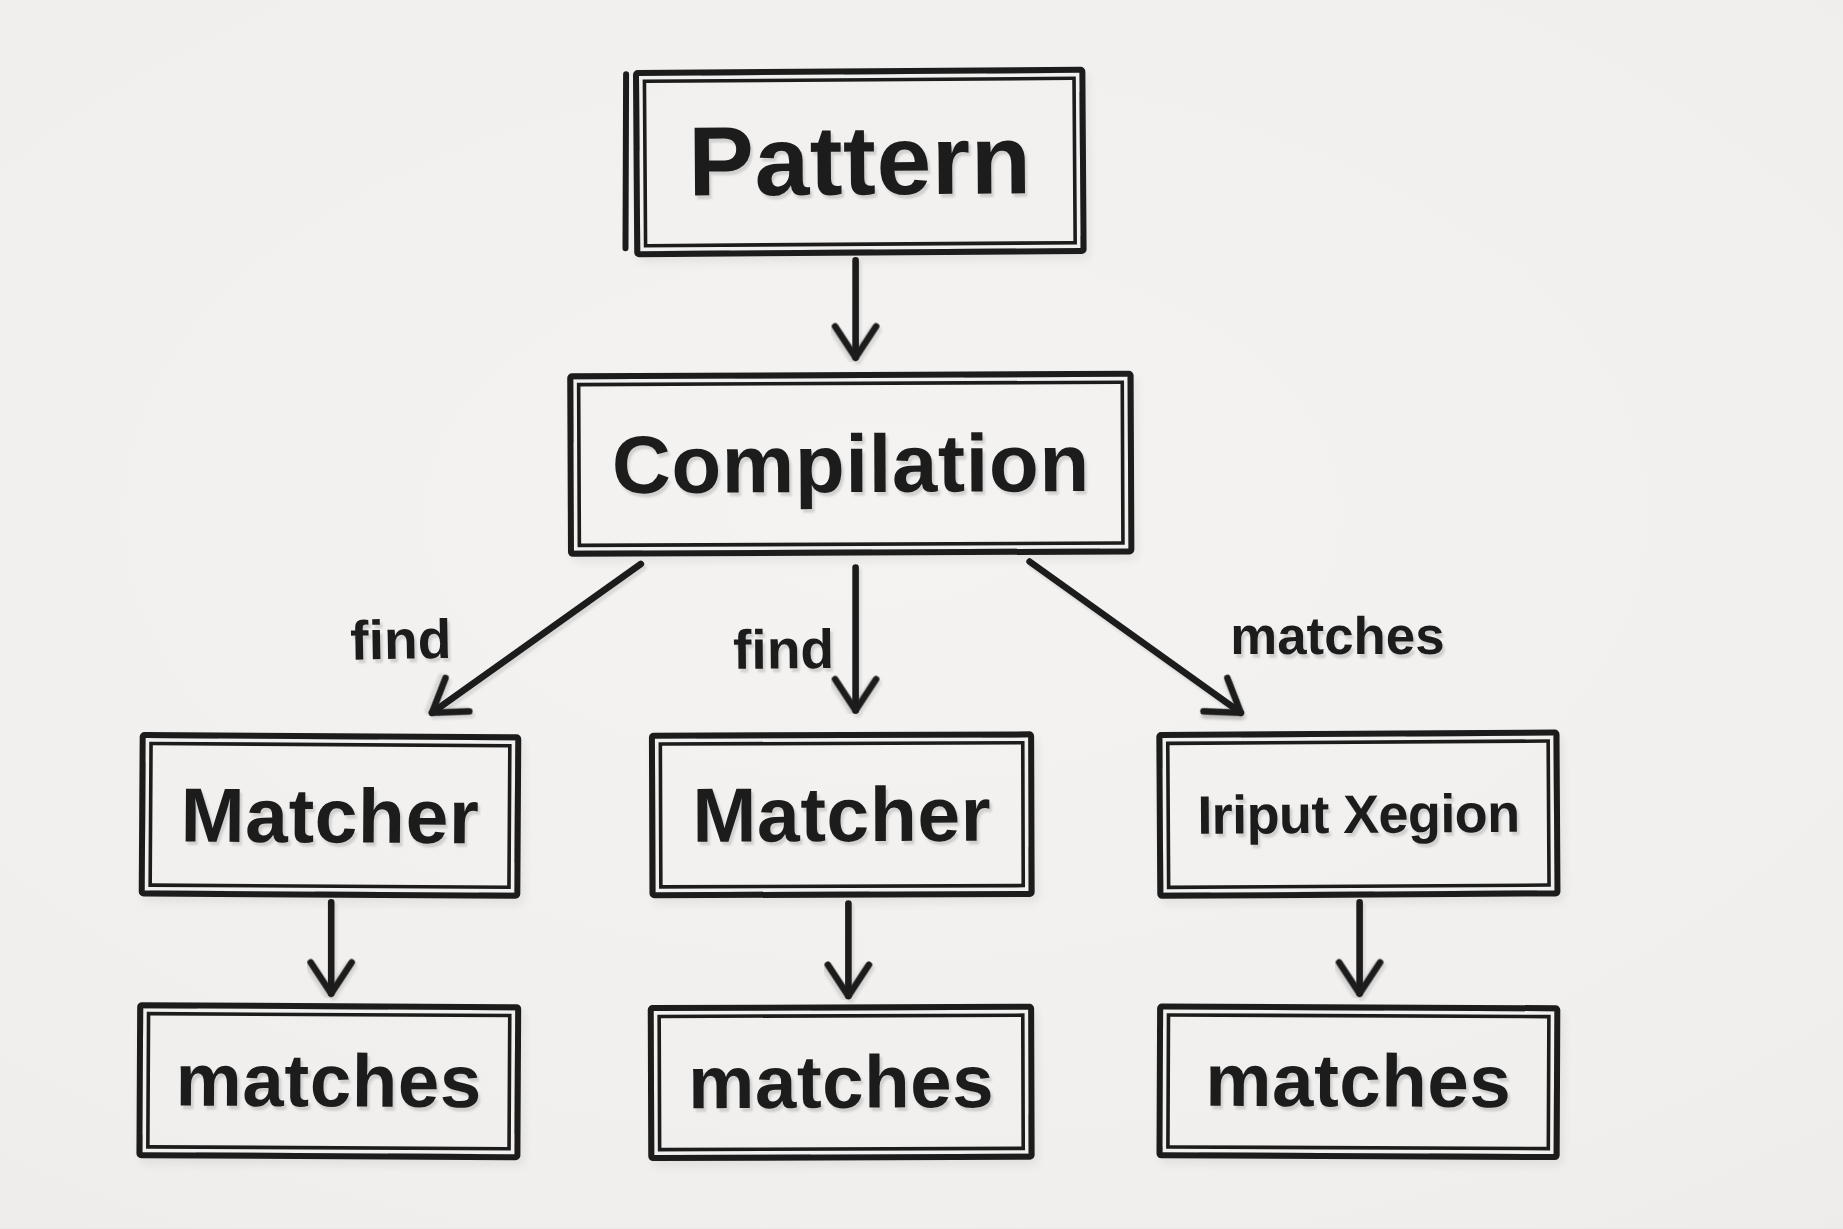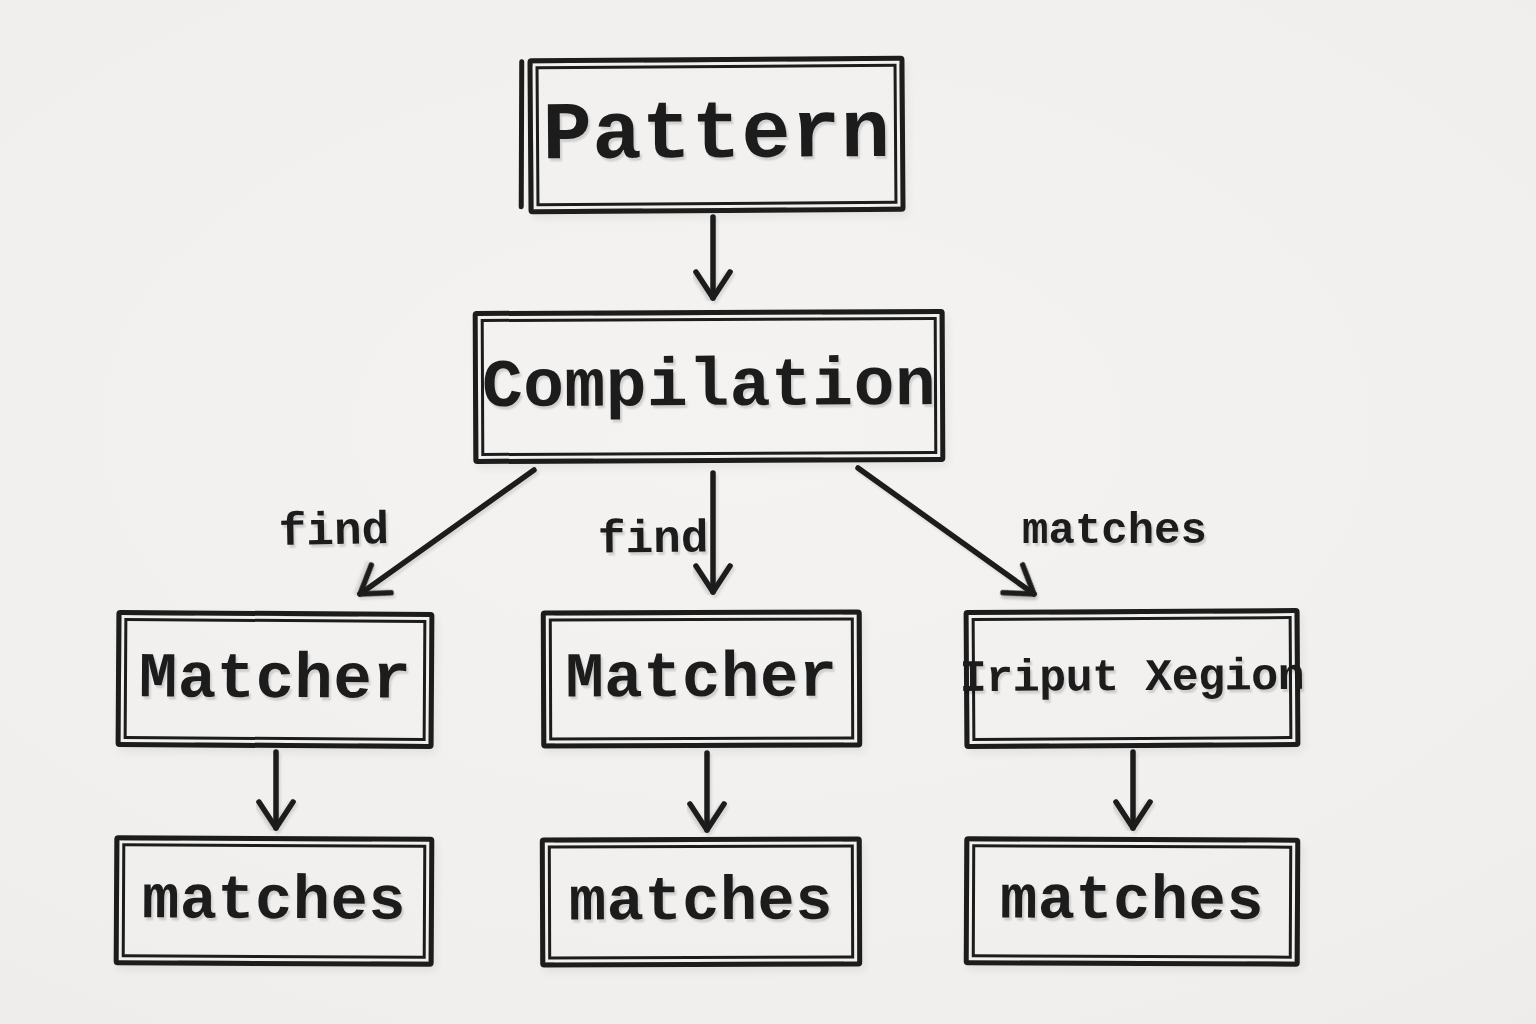--- a/index.html
+++ b/index.html
@@ -4,21 +4,21 @@
 <title>Pattern Matching Flowchart</title>
 <style>
   html, body { margin: 0; padding: 0; background: #e4e3e1; }
 
   .canvas {
     position: relative;
     width: 1536px;
     height: 1024px;
     overflow: hidden;
     background: radial-gradient(120% 105% at 48% 42%, #f4f3f1 0%, #f0efed 55%, #e8e7e5 100%);
-    font-family: Liberation Mono, monospace;
+    font-family: Liberation Sans, sans-serif;
     color: #1c1c1c;
   }
 
   .arrows {
     position: absolute;
     inset: 0;
     width: 1536px;
     height: 1024px;
     pointer-events: none;
   }

